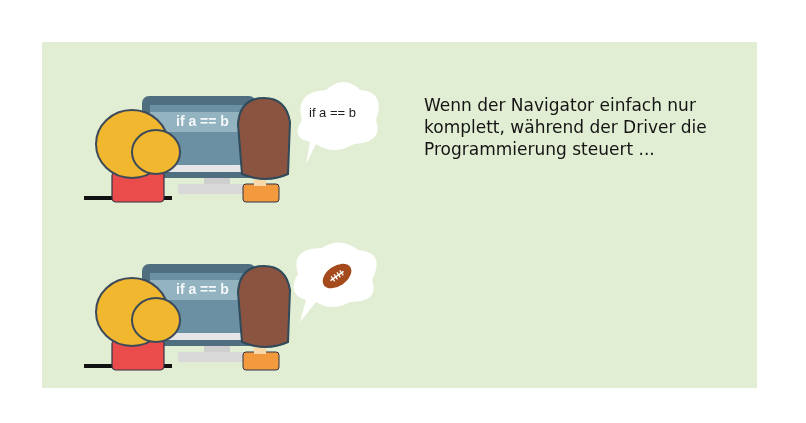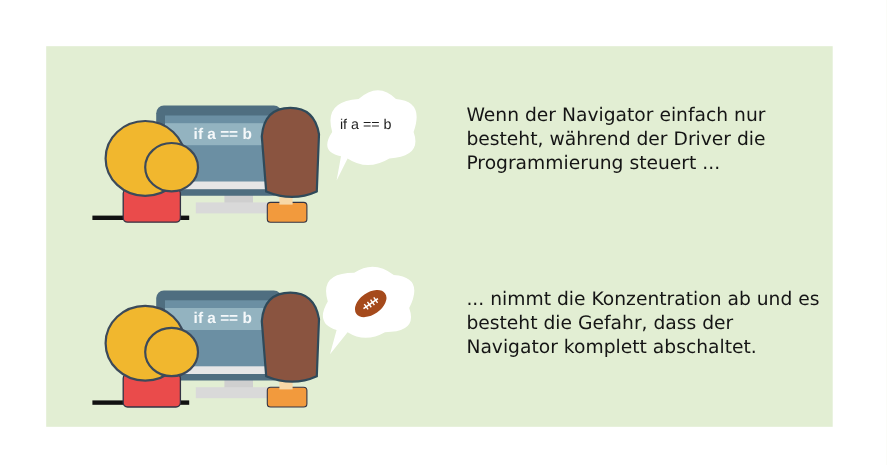--- a/index.html
+++ b/index.html
@@ -36,21 +36,21 @@
 
       <rect x="189" y="112" width="36" height="18" rx="3" fill="#f29a3d" stroke="#334" stroke-width="1"></rect>
       <rect x="200" y="106" width="12" height="8" fill="#f7d8a8"></rect>
       <path d="M184 52 Q186 26 210 26 Q232 26 236 50 L234 102 Q212 112 188 102 Z" fill="#8a5440" stroke="#2f4a5a" stroke-width="2"></path>
 
       <path d="M248 48 Q240 20 272 18 Q290 2 306 18 Q332 20 322 48 Q330 70 300 72 Q280 84 262 72 L252 92 L256 70 Q236 66 248 48 Z" fill="#ffffff"></path>
     </svg>
     <div class="screen-text" style="left:122px; top:41px;">if a == b</div>
     <div class="bubble-text" style="left:255px; top:33px;">if a == b</div>
   </div>
-  <div class="caption" style="top:52px;">Wenn der Navigator einfach nur besteht, während der Driver die Programmierung steuert ...</div>
+  <div class="caption" style="top:52px;">Wenn der Navigator einfach nur komplett, während der Driver die Programmierung steuert ...</div>
 
   <div class="scene" style="top:198px;">
     <svg width="330" height="150">
       <rect x="30" y="124" width="88" height="4" fill="#111"></rect>
       <rect x="150" y="98" width="26" height="16" fill="#cfcfcf"></rect>
       <rect x="124" y="112" width="66" height="10" fill="#d9d9d9"></rect>
       <rect x="88" y="24" width="114" height="82" rx="7" fill="#4f6e80"></rect>
       <rect x="96" y="33" width="98" height="62" fill="#6b8fa3"></rect>
       <rect x="96" y="40" width="98" height="20" fill="#93b3c0"></rect>
       <rect x="96" y="93" width="98" height="7" fill="#e6e6e6"></rect>
@@ -66,15 +66,14 @@
         <ellipse cx="0" cy="0" rx="16" ry="10" fill="#a54a1c"></ellipse>
         <line x1="-8" y1="0" x2="8" y2="0" stroke="#fff" stroke-width="1.5"></line>
         <line x1="-5" y1="-3" x2="-5" y2="3" stroke="#fff" stroke-width="1.3"></line>
         <line x1="-1.5" y1="-3" x2="-1.5" y2="3" stroke="#fff" stroke-width="1.3"></line>
         <line x1="2" y1="-3" x2="2" y2="3" stroke="#fff" stroke-width="1.3"></line>
         <line x1="5.5" y1="-3" x2="5.5" y2="3" stroke="#fff" stroke-width="1.3"></line>
       </g>
     </svg>
     <div class="screen-text" style="left:122px; top:41px;">if a == b</div>
   </div>
-  <div class="caption" style="top:219px;">... nimmt die Konzentration ab und es besteht die Gefahr, dass der Navigator komplett abschaltet.</div>
 
 </div>
 
 </body></html>

